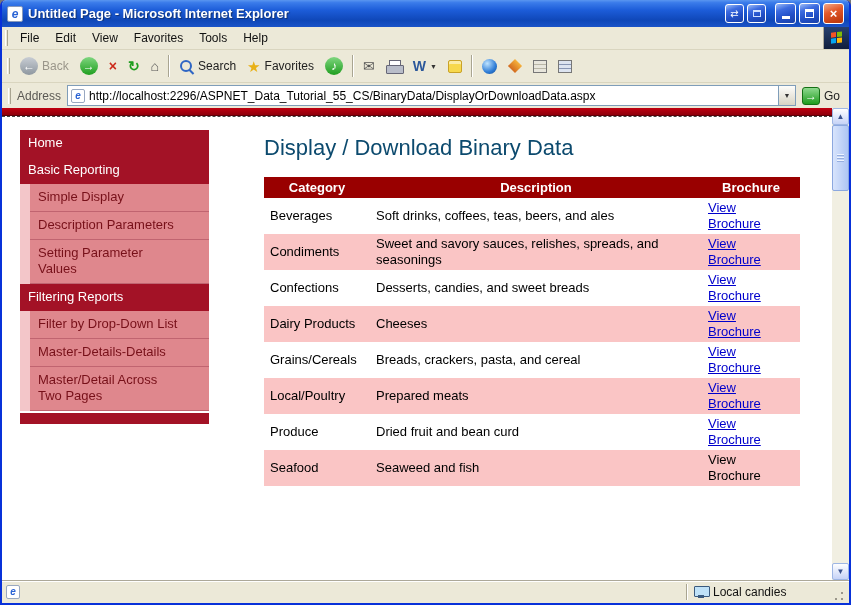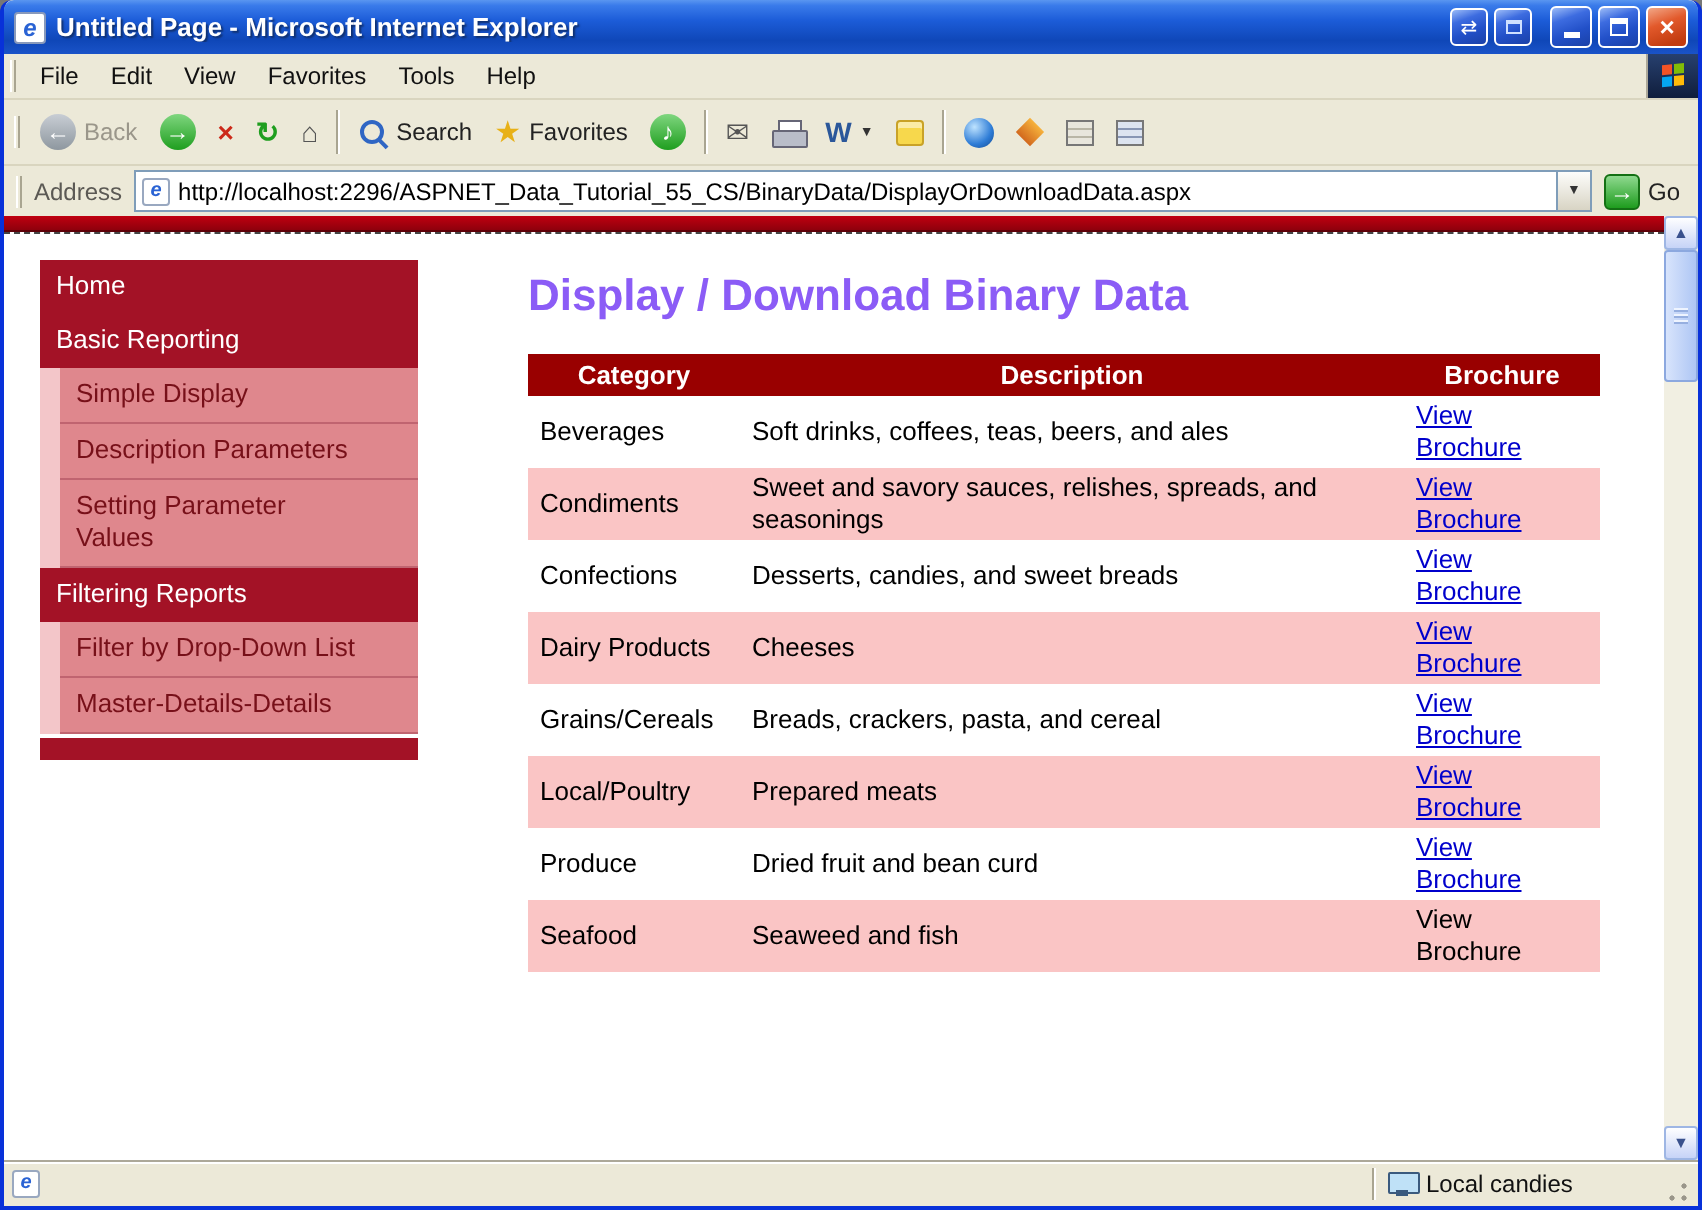--- a/index.html
+++ b/index.html
@@ -122,21 +122,21 @@
   .sidebar{ width:189px; margin-left:18px; font-size:13px; line-height:16px; flex:0 0 189px; }
   .side-section{ background:var(--sidebar-section,#A31226); color:#fff; padding:5px 8px 6px; cursor:pointer; }
   .side-section.partial{ height:11px; padding:0; margin-top:2px; }
   .side-sub{ position:relative; background:var(--sidebar-sub,#DF878D); color:#771019;
     padding:5px 26px 6px 8px; margin-left:10px; border-bottom:1px solid #C06470; cursor:pointer; }
   .side-sub::before{ content:""; position:absolute; left:-10px; top:0; bottom:-1px; width:10px;
     background:var(--sidebar-gutter,#F3C6C9); }
 
   
   .main{ margin-left:55px; width:536px; }
-  .page-heading{ font-size:22px; font-weight:bold; color:#8b5cf6; margin:5px 0 16px; }
+  .page-heading{ font-size:22px; font-weight:normal; color:#0c4a6e; margin:5px 0 16px; }
   table.data-table{ width:536px; border-collapse:collapse; font-size:13px; table-layout:fixed; }
   col.c-cat{ width:106px; } col.c-desc{ width:332px; } col.c-bro{ width:98px; }
   table.data-table th{ background:var(--maroon,#990000); color:#fff; font-weight:bold;
     padding:3px 4px; text-align:center; font-size:13px; }
   table.data-table td{ padding:2px 6px; vertical-align:middle; line-height:16px; height:36px; color:#000; }
   tr.alt td{ background:var(--row-pink,#FAC5C5); }
   .brochure-link{ color:var(--link-blue,#0000CC); text-decoration:underline; display:inline-block; width:58px; cursor:pointer; }
   .brochure-plain{ color:#000; display:inline-block; width:58px; }
 
   
@@ -307,20 +307,21 @@
       <div class="page-body">
         <div class="sidebar">
           <div class="side-section">Home</div>
             <div class="side-section">Basic Reporting</div>
             <div class="side-sub">Simple Display</div>
             <div class="side-sub">Description Parameters</div>
             <div class="side-sub">Setting Parameter Values</div>
             <div class="side-section">Filtering Reports</div>
             <div class="side-sub">Filter by Drop-Down List</div>
             <div class="side-sub">Master-Details-Details</div>
+            <div class="side-sub">Master/Detail Across Two Pages</div>
             <div class="side-section partial"></div>
         </div>
 
         <div class="main">
           <h1 class="page-heading">Display / Download Binary Data</h1>
           <table class="data-table">
             <colgroup>
                 <col class="c-cat">
                 <col class="c-desc">
                 <col class="c-bro">

